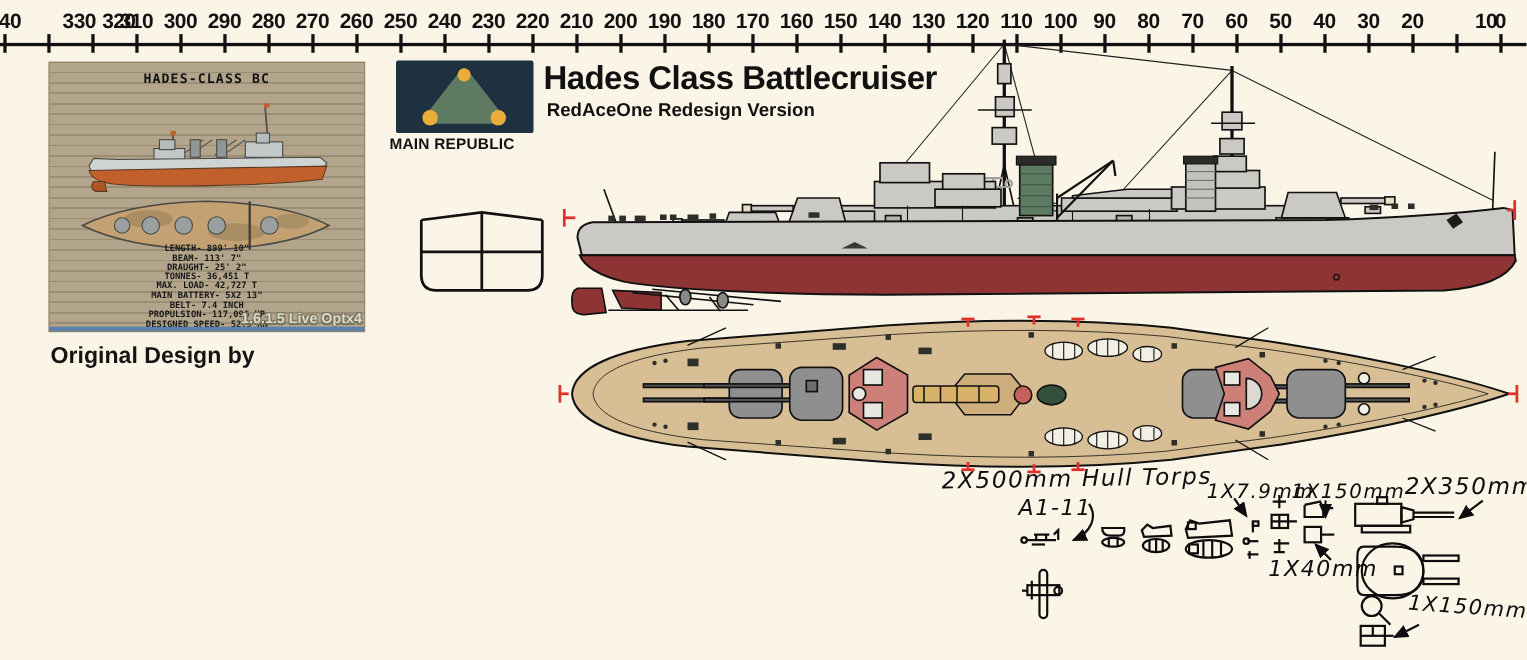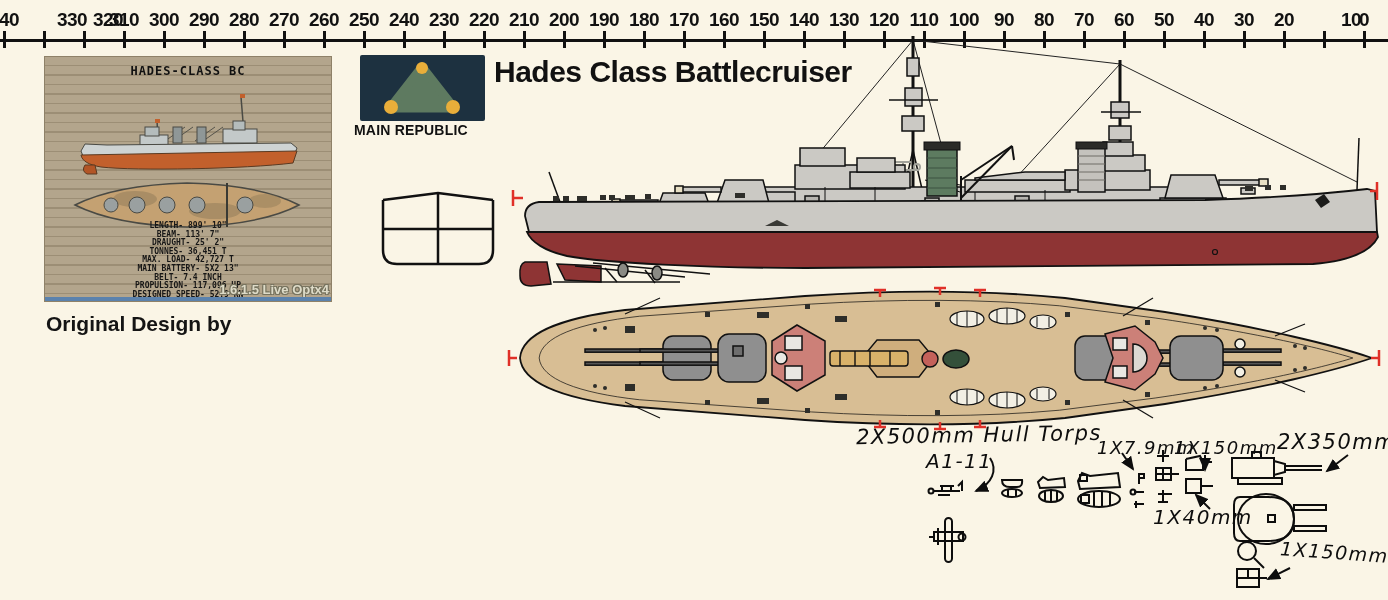--- a/index.html
+++ b/index.html
@@ -176,20 +176,21 @@
     <svg width="125" height="66" viewBox="0 0 125 66" style="left:0;top:0">
       <polygon points="62,12 30,53 94,53" fill="#5e7a60" stroke="#5e7a60" stroke-width="9" stroke-linejoin="round"></polygon>
       <circle cx="62" cy="13" r="6" fill="#e9ae3a"></circle>
       <circle cx="31" cy="52" r="7" fill="#e9ae3a"></circle>
       <circle cx="93" cy="52" r="7" fill="#e9ae3a"></circle>
     </svg>
   </div>
   <div id="logo-label">MAIN REPUBLIC</div>
 
   <div id="page-title">Hades Class Battlecruiser</div>
+  <div id="page-subtitle">RedAceOne Redesign Version</div>
 
   <div id="credit">
     <div>Original Design by</div>
   </div>
 
   <svg id="xsection" width="116" height="80" viewBox="0 0 116 80">
     <path d="M2,10 L2,60 Q2,74 16,74 L98,74 Q112,74 112,60 L112,10" fill="none" stroke="#111" stroke-width="2.5"></path>
     <path d="M2,10 L57,3 L112,10" fill="none" stroke="#111" stroke-width="2.5"></path>
     <line x1="2" y1="39" x2="112" y2="39" stroke="#111" stroke-width="2.5"></line>
     <line x1="57" y1="3" x2="57" y2="74" stroke="#111" stroke-width="2.5"></line>

